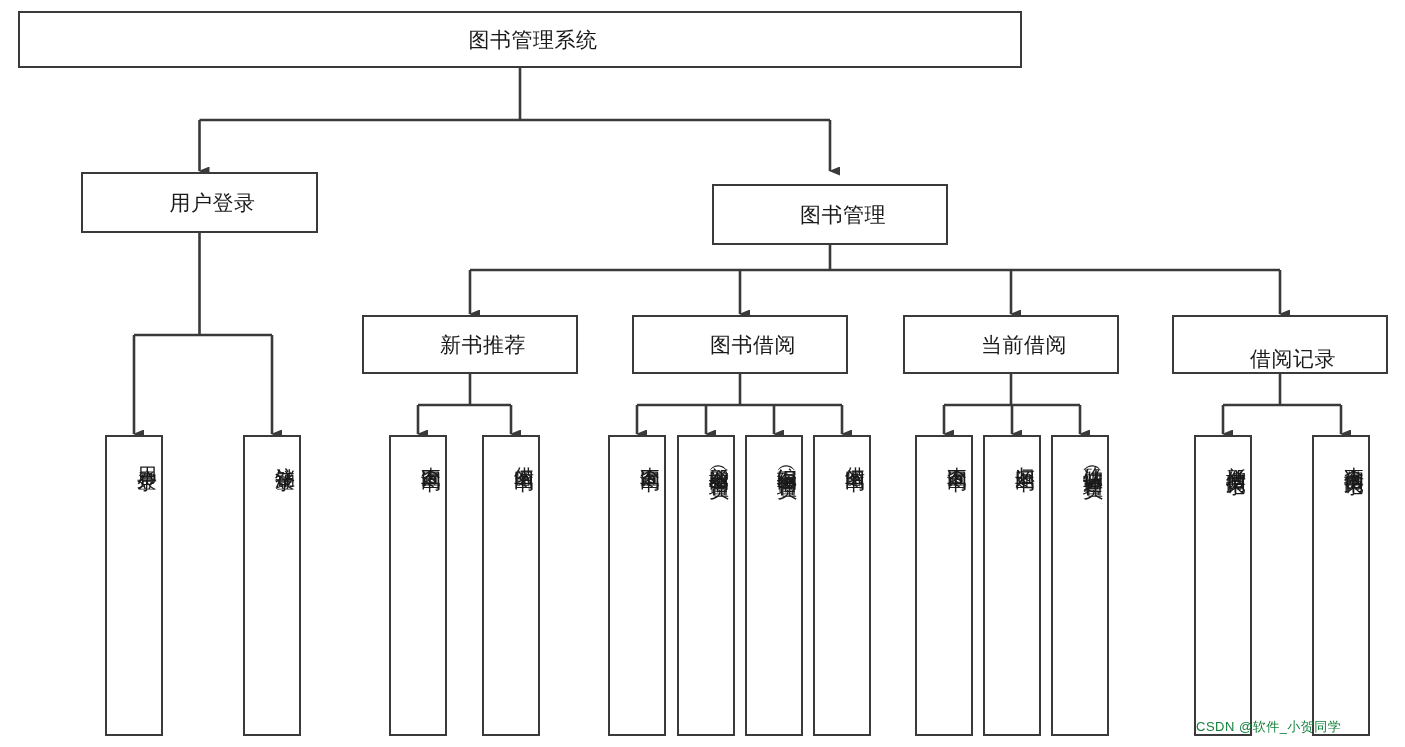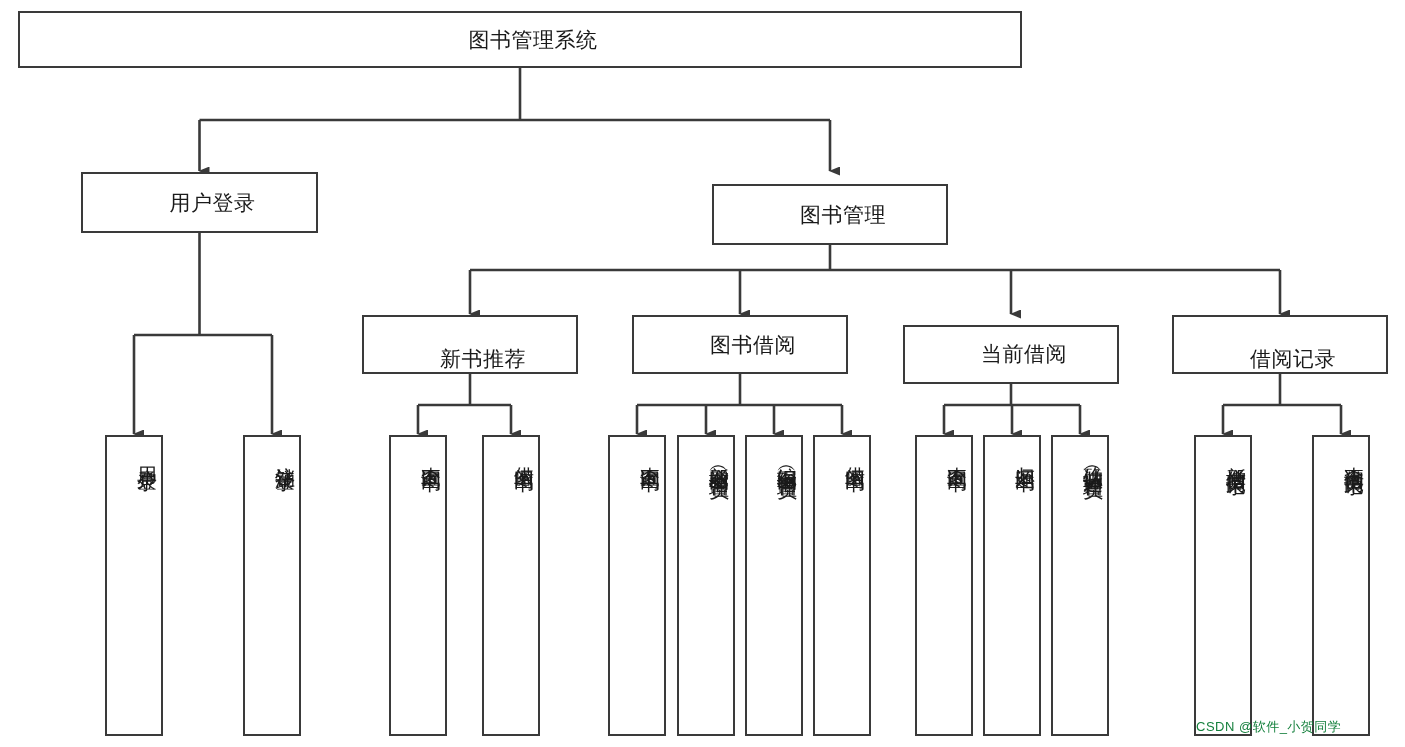--- a/index.html
+++ b/index.html
@@ -112,27 +112,27 @@
   <div id="nodes">
       <div class="node horiz" style="left: 18px; top: 11px; width: 1004px; height: 57px;">
         <span class="node-label">图书管理系统</span>
       </div>
       <div class="node horiz" style="left: 81px; top: 172px; width: 237px; height: 61px;">
         <span class="node-label">用户登录</span>
       </div>
       <div class="node horiz" style="left: 712px; top: 184px; width: 236px; height: 61px;">
         <span class="node-label">图书管理</span>
       </div>
-      <div class="node horiz" style="left: 362px; top: 315px; width: 216px; height: 59px; align-items: flex-end;">
+      <div class="node horiz" style="left: 362px; top: 315px; width: 216px; height: 59px;">
         <span class="node-label">新书推荐</span>
       </div>
       <div class="node horiz" style="left: 632px; top: 315px; width: 216px; height: 59px; justify-content: center;">
         <span class="node-label">图书借阅</span>
       </div>
-      <div class="node horiz" style="left: 903px; top: 325px; width: 216px; height: 59px; font-family: Liberation Serif, serif;">
+      <div class="node horiz" style="left: 903px; top: 315px; width: 216px; height: 59px;">
         <span class="node-label">当前借阅</span>
       </div>
       <div class="node horiz" style="left: 1172px; top: 315px; width: 216px; height: 59px; align-items: flex-end;">
         <span class="node-label">借阅记录</span>
       </div>
       <div class="node vert" style="left: 105px; top: 435px; width: 58px; height: 301px;">
         <span class="node-label">用户登录</span>
       </div>
       <div class="node vert" style="left: 243px; top: 435px; width: 58px; height: 301px;">
         <span class="node-label">注销登录</span>

